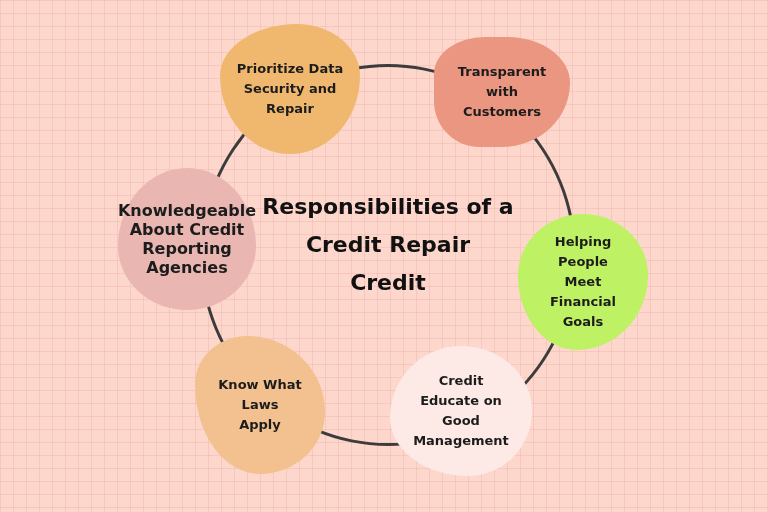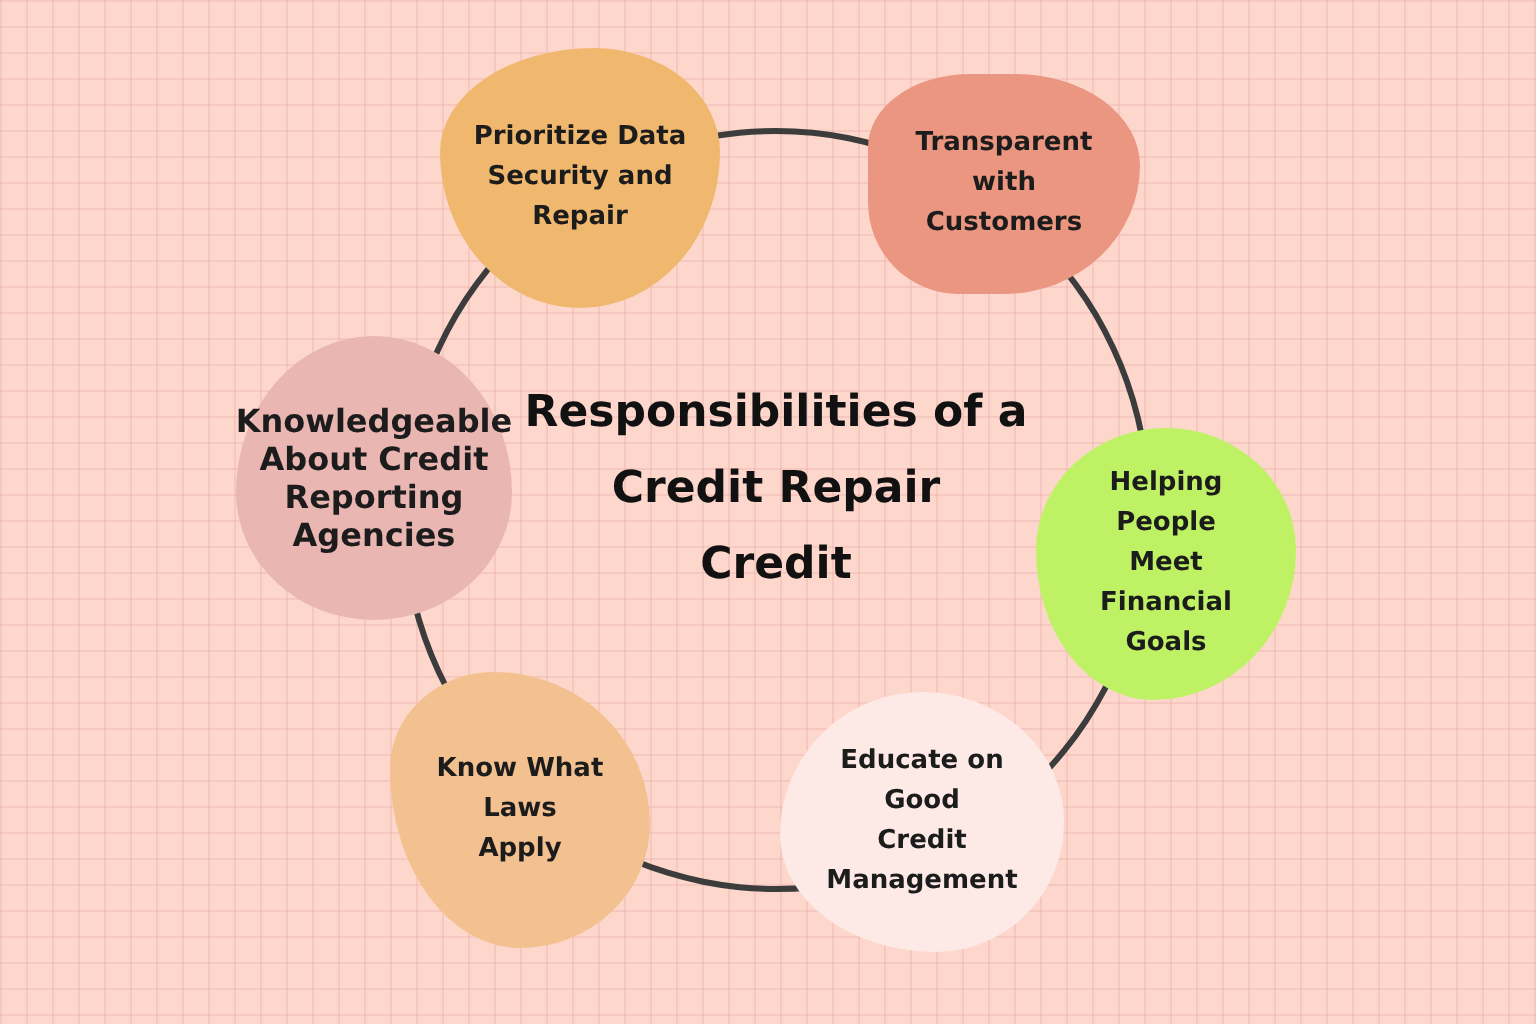--- a/index.html
+++ b/index.html
@@ -68,22 +68,22 @@
 <div class="blob" id="b3">
   <div>
     <span>Helping People</span>
     <span>Meet Financial</span>
     <span>Goals</span>
   </div>
 </div>
 
 <div class="blob" id="b4">
   <div>
+    <span>Credit</span>
     <span>Educate on Good</span>
-    <span>Credit</span>
     <span>Management</span>
   </div>
 </div>
 
 <div class="blob" id="b5">
   <div>
     <span>Know What Laws</span>
     <span>Apply</span>
   </div>
 </div>

